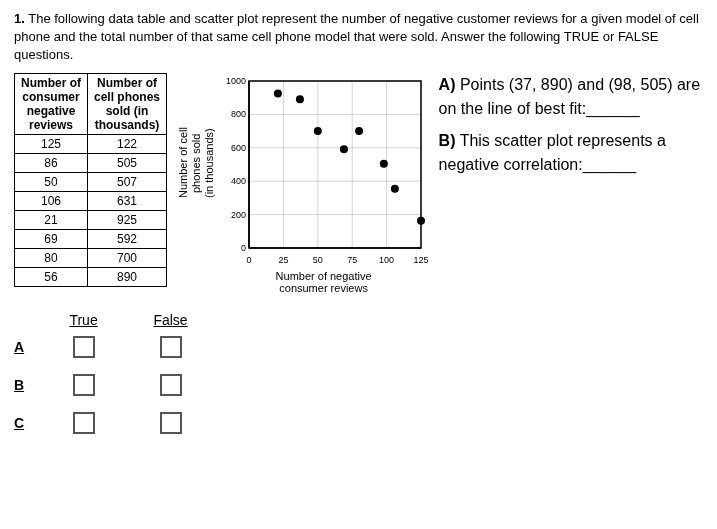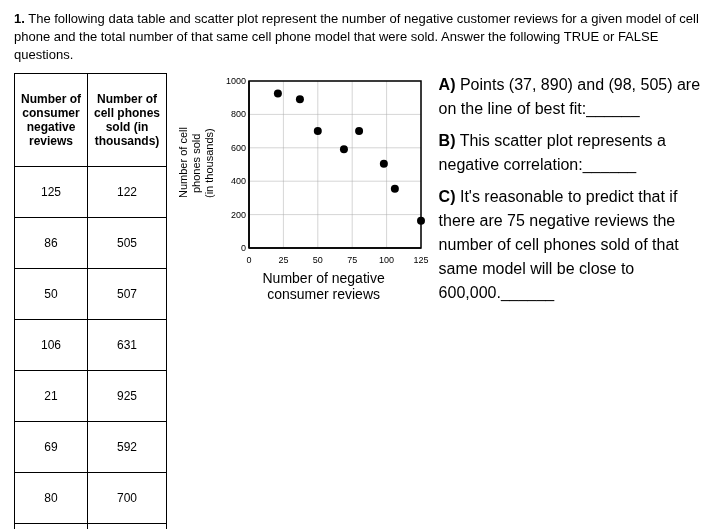--- a/index.html
+++ b/index.html
@@ -23,21 +23,21 @@
       align-items: flex-start;
     }
     
     .data-table {
       border-collapse: collapse;
       font-size: 12px;
       flex-shrink: 0;
     }
     .data-table th, .data-table td {
       border: 1px solid #000;
-      padding: 18px 6px;
+      padding: 2px 6px;
       text-align: center;
       white-space: nowrap;
     }
     .data-table th {
       background: #fff;
       font-weight: bold;
     }
     
     .chart-container {
       flex-shrink: 0;
@@ -58,38 +58,39 @@
       display: flex;
       align-items: center;
       justify-content: center;
     }
     .chart-svg-wrap {
       display: flex;
       flex-direction: column;
       align-items: center;
     }
     .x-axis-label {
-      font-size: 14px;
+      font-size: 11px;
       text-align: center;
       margin-top: 2px;
     }
     
     .questions {
       flex: 1;
       font-size: 16px;
       line-height: 1.5;
     }
     .question-item {
       margin-bottom: 8px;
     }
     
     .tf-section {
-      margin-top: 24px;
+      margin-top: 18px;
       display: flex;
       gap: 0;
+      text-decoration: underline;
     }
     .tf-left {
       width: 200px;
       flex-shrink: 0;
     }
     .tf-header-row {
       display: flex;
       margin-bottom: 8px;
     }
     .tf-spacer {
@@ -166,21 +167,21 @@
         </tr>
         <tr>
           <td>69</td>
           <td>592</td>
         </tr>
         <tr>
           <td>80</td>
           <td>700</td>
         </tr>
         <tr>
-          <td>37</td>
+          <td>56</td>
           <td>890</td>
         </tr>
       </tbody>
   </table>
 
   <div class="chart-container">
     <div class="chart-labels-left">
       <div class="y-axis-label">Number of cell<br>phones sold<br>(in thousands)</div>
       <div class="chart-svg-wrap">
         <svg width="210" height="195" id="chart-svg">
@@ -227,24 +228,20 @@
 
   <div class="questions">
     <div class="question-item">
       <strong>A)</strong>
       <span>Points (37, 890) and (98, 505) are on the line of best fit:______</span>
     </div>
     <div class="question-item">
       <strong>B)</strong>
       <span>This scatter plot represents a negative correlation:______</span>
     </div>
-    <div class="question-item">
-      <strong>C)</strong>
-      <span>It's reasonable to predict that if there are 75 negative reviews the number of cell phones sold of that same model will be close to 600,000.______</span>
-    </div>
   </div>
 </div>
 
 <div class="tf-section">
   <div class="tf-left">
     <div class="tf-header-row">
       <div class="tf-spacer"></div>
       <div class="tf-col-header">True</div>
       <div class="tf-col-header">False</div>
     </div>

